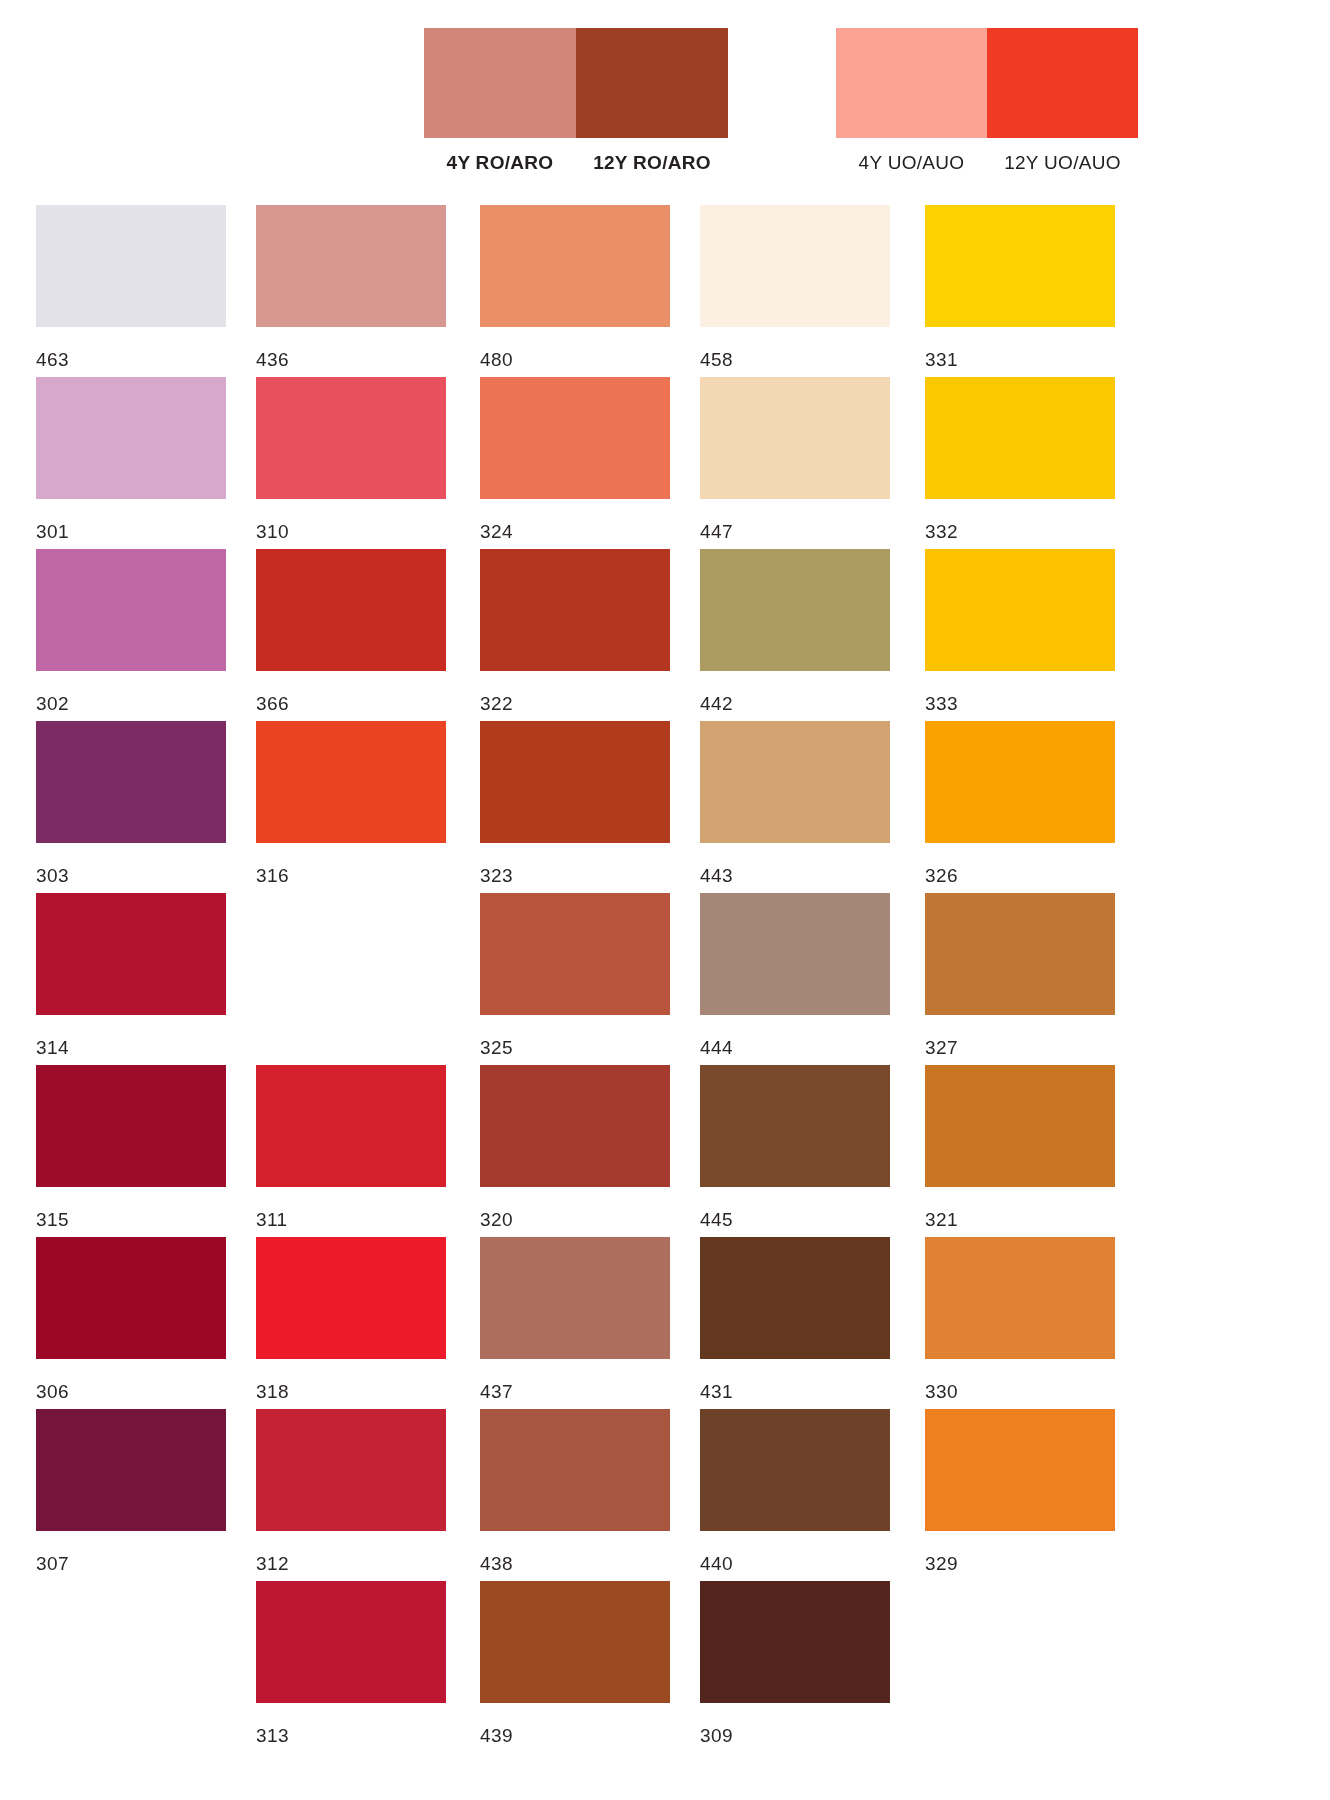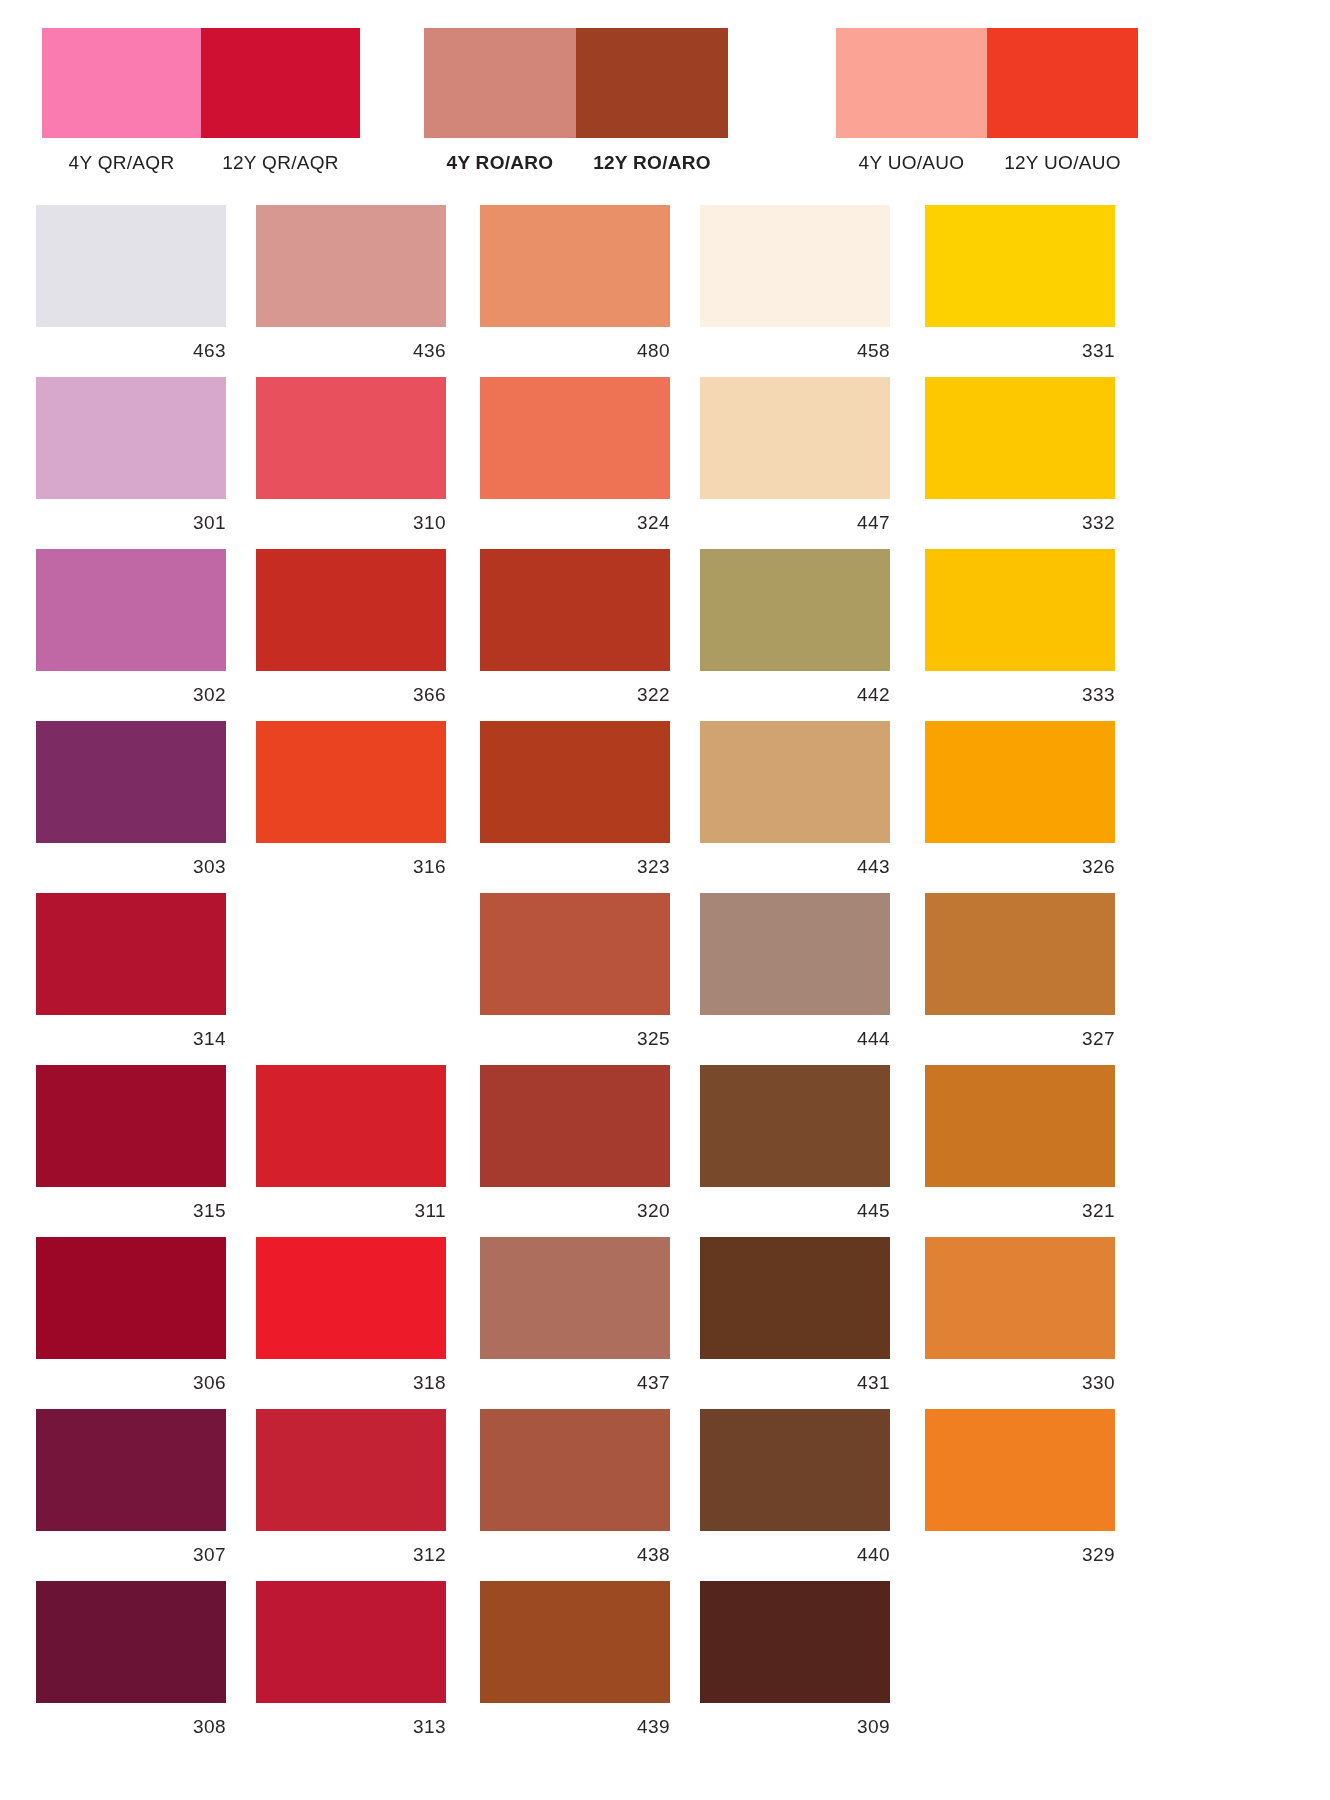--- a/index.html
+++ b/index.html
@@ -72,47 +72,37 @@
     position: absolute;
     top: 0;
     width: 190px;
   }
   .cell-swatch {
     width: 190px;
     height: 122px;
     display: block;
   }
   .cell-label {
-    margin-top: 13px;
-    text-align: right;
+    margin-top: 22px;
+    text-align: left;
     font-size: 19px;
     letter-spacing: 0.4px;
     color: #2a2526;
   }
 
   .col-0 { left: 36px;  }
   .col-1 { left: 256px; }
   .col-2 { left: 480px; }
   .col-3 { left: 700px; }
   .col-4 { left: 925px; }
 </style>
 </head>
 <body>
 
 <div id="header-band">
-    <div class="header-group" id="hg-0">
-      <div class="header-swatches">
-        <div class="header-swatch" title="4Y QR/AQR" style="background: rgb(249, 123, 176);"></div>
-        <div class="header-swatch" title="12Y QR/AQR" style="background: rgb(207, 16, 51);"></div>
-      </div>
-      <div class="header-labels">
-        <div class="header-label">4Y QR/AQR</div>
-        <div class="header-label">12Y QR/AQR</div>
-      </div>
-    </div>
     <div class="header-group" id="hg-1">
       <div class="header-swatches">
         <div class="header-swatch" title="4Y RO/ARO" style="background: rgb(210, 133, 121);"></div>
         <div class="header-swatch" title="12Y RO/ARO" style="background: rgb(156, 63, 35);"></div>
       </div>
       <div class="header-labels">
         <div class="header-label">4Y RO/ARO</div>
         <div class="header-label">12Y RO/ARO</div>
       </div>
     </div>
@@ -294,24 +284,20 @@
       <div class="grid-cell col-3">
         <div class="cell-swatch" title="440" style="background: rgb(110, 66, 40);"></div>
         <div class="cell-label">440</div>
       </div>
       <div class="grid-cell col-4">
         <div class="cell-swatch" title="329" style="background: rgb(239, 127, 33);"></div>
         <div class="cell-label">329</div>
       </div>
     </div>
     <div class="grid-row">
-      <div class="grid-cell col-0">
-        <div class="cell-swatch" title="308" style="background: rgb(107, 19, 52);"></div>
-        <div class="cell-label">308</div>
-      </div>
       <div class="grid-cell col-1">
         <div class="cell-swatch" title="313" style="background: rgb(189, 23, 51);"></div>
         <div class="cell-label">313</div>
       </div>
       <div class="grid-cell col-2">
         <div class="cell-swatch" title="439" style="background: rgb(155, 74, 34);"></div>
         <div class="cell-label">439</div>
       </div>
       <div class="grid-cell col-3">
         <div class="cell-swatch" title="309" style="background: rgb(84, 37, 28);"></div>

